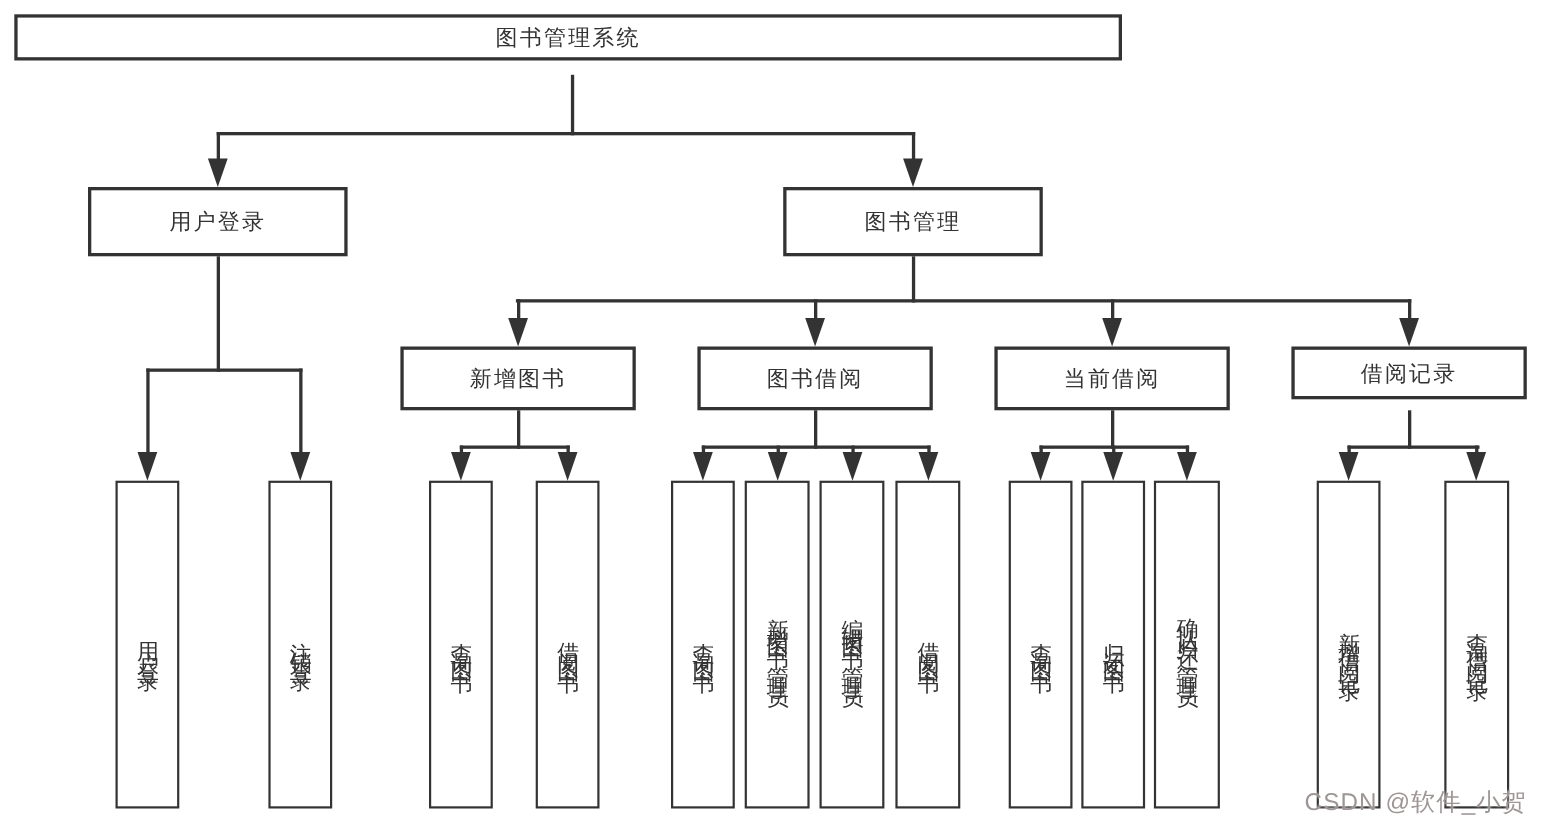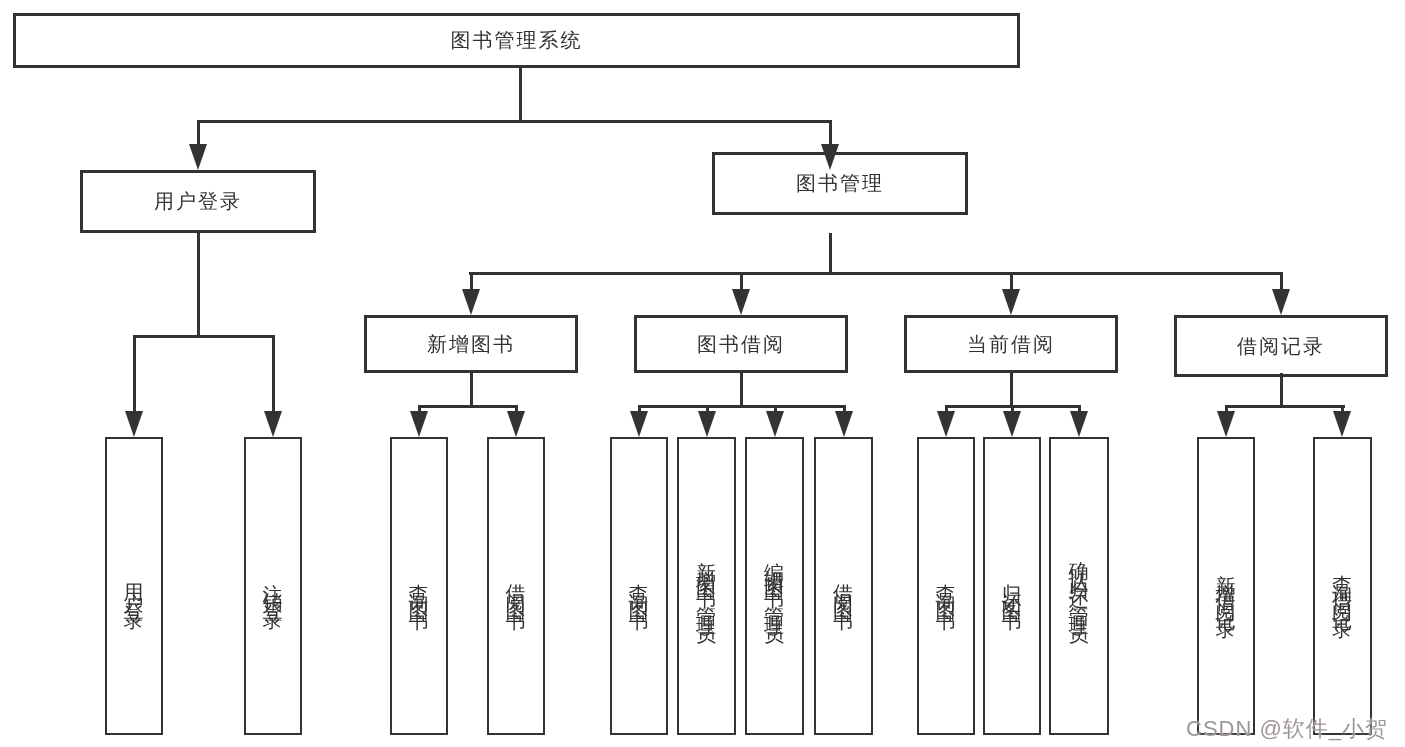--- a/index.html
+++ b/index.html
@@ -29,29 +29,29 @@
     position:absolute; left:1186px; top:714px; font-size:22px;
     color:#9e9695; letter-spacing:1px; z-index:5;
     text-shadow:0 0 3px rgba(255,255,255,0.9);
   }
 </style>
 </head>
 <body>
 
 <div id="stage">
 
-  <div class="box" style="left:13px;top:13px;width:1007px;height:55px">图书管理系统</div>
+  <div class="box" style="left:13px;top:13px;width:1007px;height:42px">图书管理系统</div>
 
   <div class="box" style="left:80px;top:170px;width:236px;height:63px">用户登录</div>
-  <div class="box" style="left:712px;top:152px;width:256px;height:63px">图书管理</div>
+  <div class="box" style="left:712px;top:170px;width:236px;height:63px">图书管理</div>
 
   <div class="box" style="left:364px;top:315px;width:214px;height:58px">新增图书</div>
   <div class="box" style="left:904px;top:315px;width:214px;height:58px">当前借阅</div>
   <div class="box" style="left:634px;top:315px;width:214px;height:58px">图书借阅</div>
-  <div class="box" style="left:1174px;top:315px;width:214px;height:62px">借阅记录</div>
+  <div class="box" style="left:1174px;top:315px;width:214px;height:48px">借阅记录</div>
 
   <div class="box leaf" style="left:105px;top:437px;width:58px;height:298px">用户登录</div>
   <div class="box leaf" style="left:244px;top:437px;width:58px;height:298px">注销登录</div>
 
   <div class="box leaf" style="left:390px;top:437px;width:58px;height:298px">查询图书</div>
   <div class="box leaf" style="left:487px;top:437px;width:58px;height:298px">借阅图书</div>
 
   <div class="box leaf" style="left:610px;top:437px;width:58px;height:298px">查询图书</div>
   <div class="box leaf" style="left:677px;top:437px;width:59px;height:298px">新增图书（管理员）</div>
   <div class="box leaf" style="left:745px;top:437px;width:59px;height:298px">编辑图书（管理员）</div>

